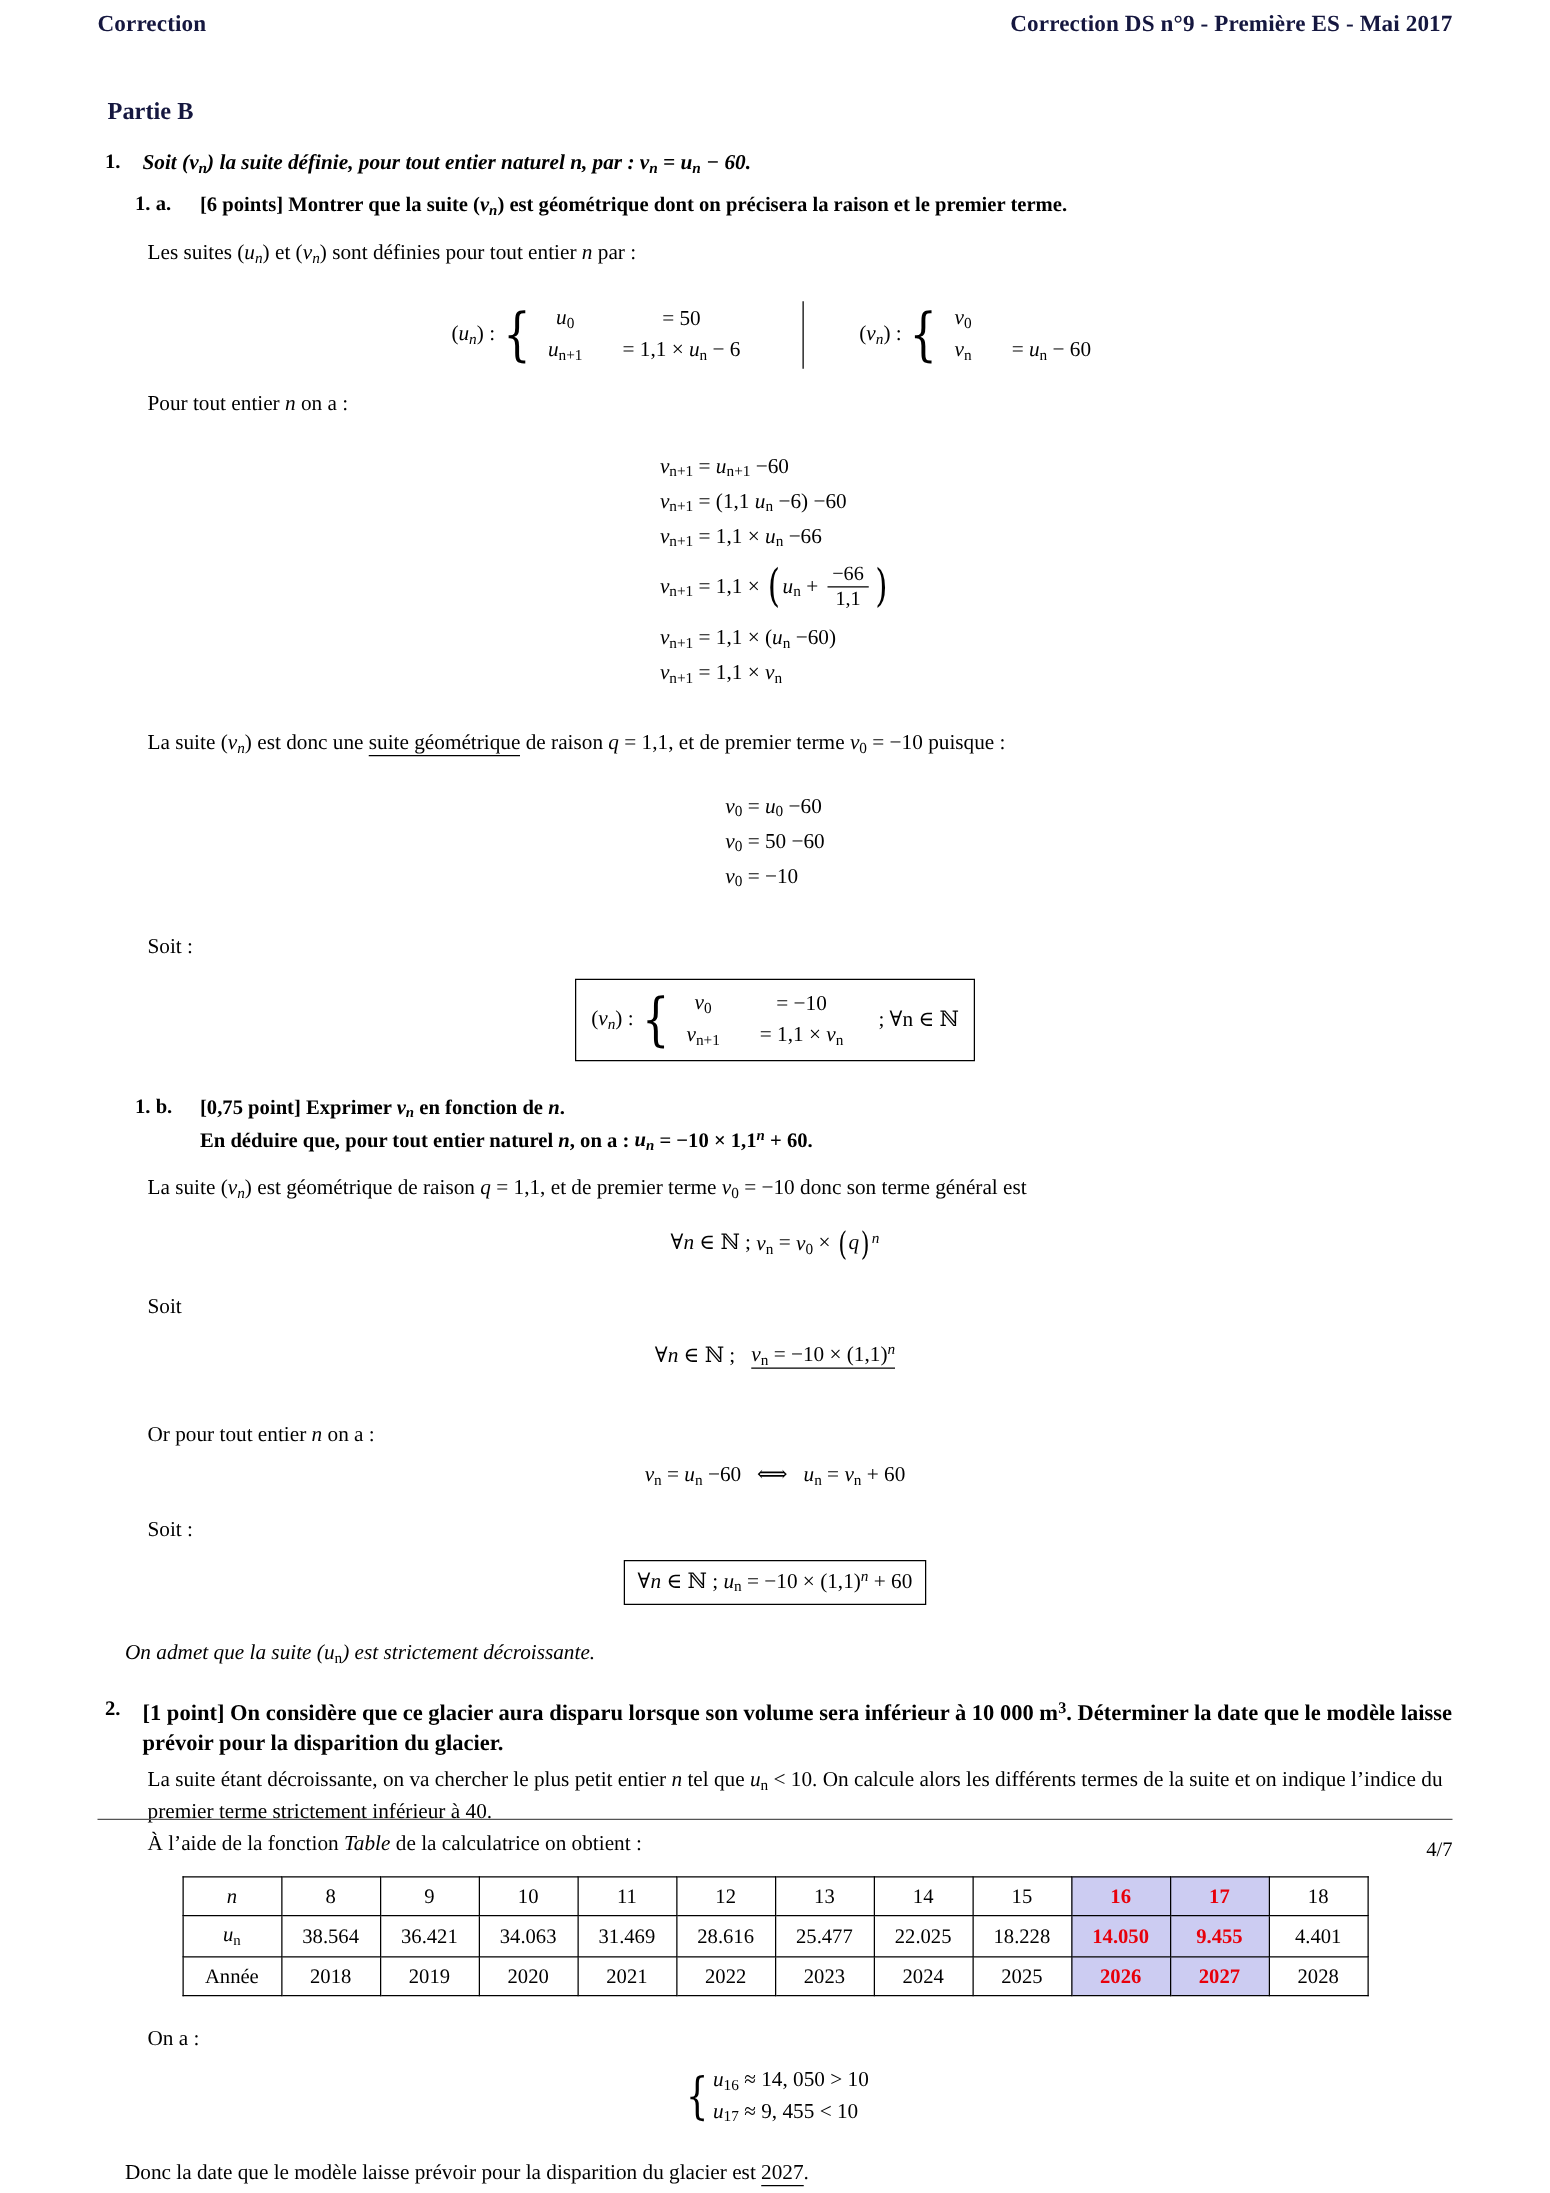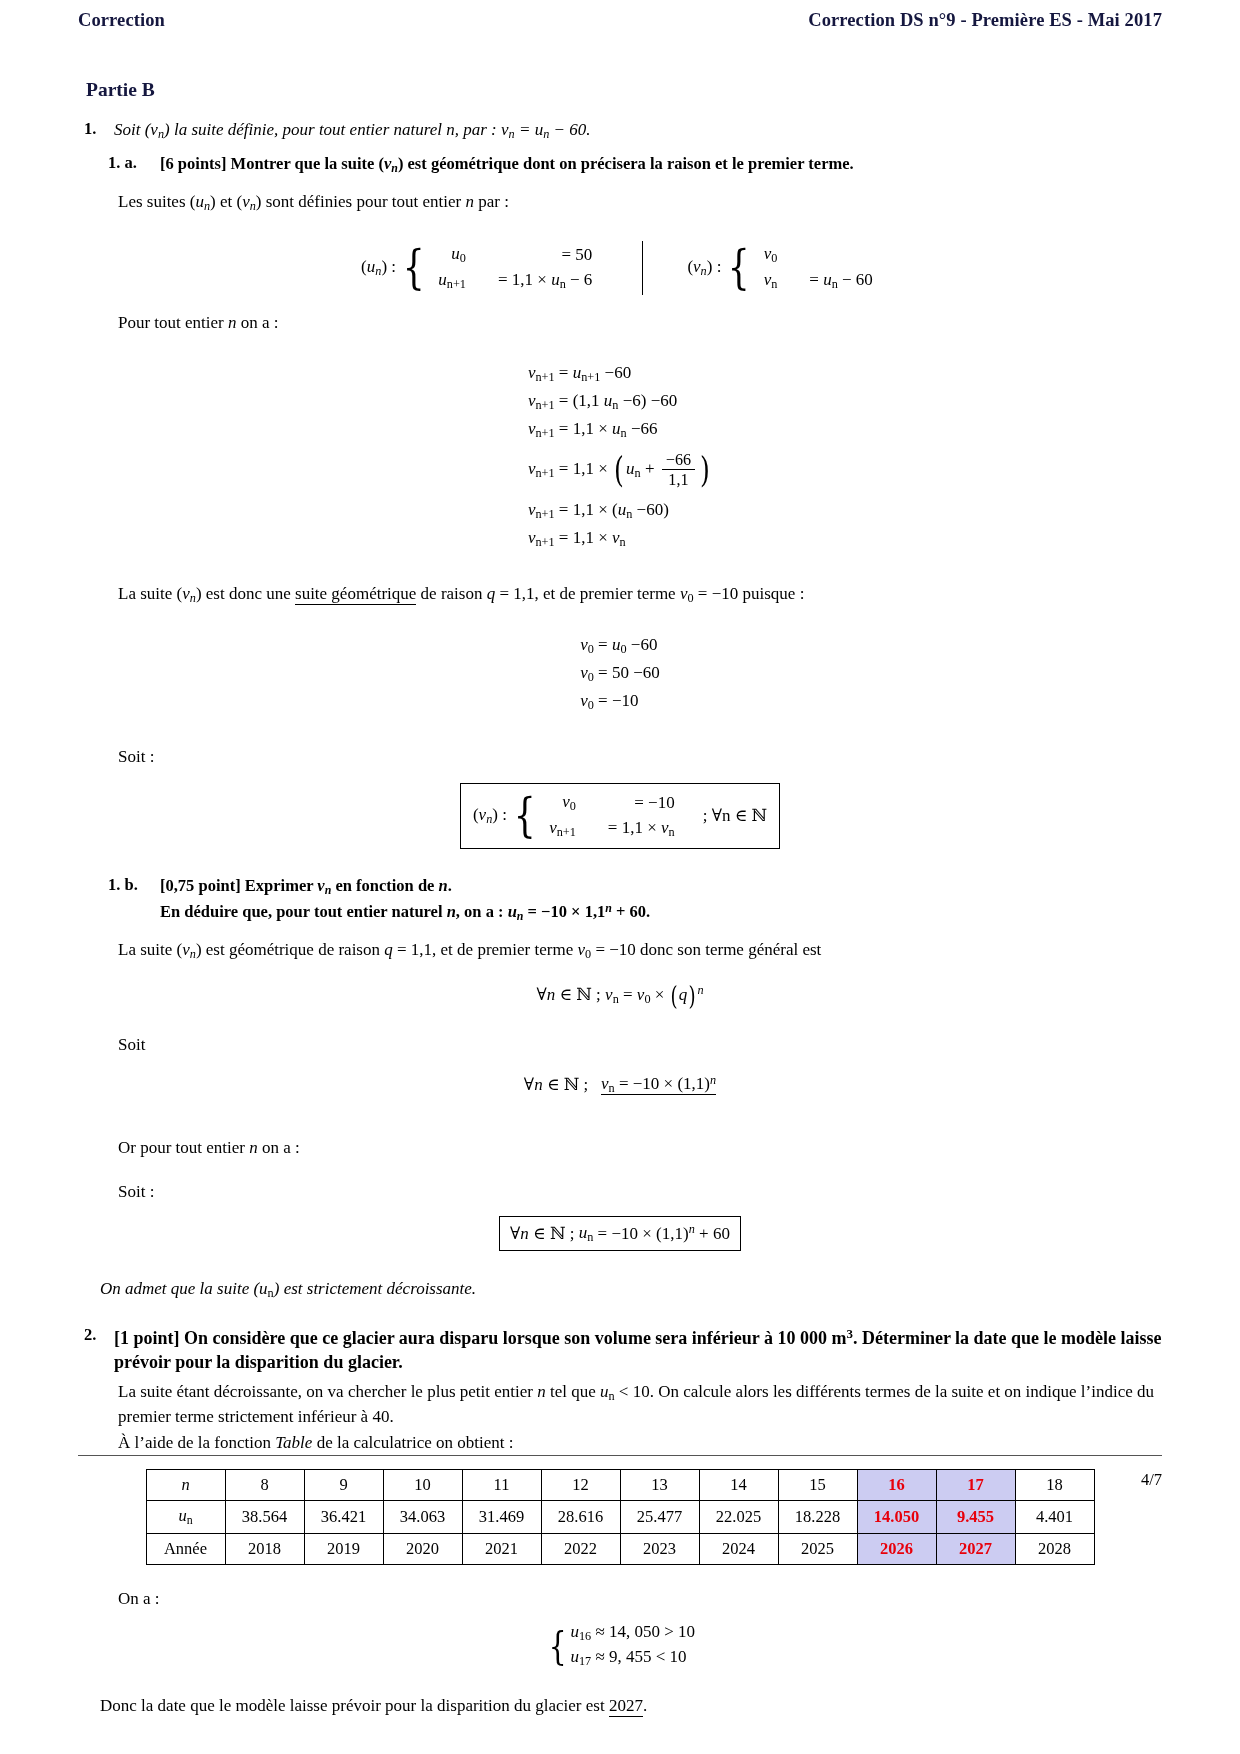--- a/index.html
+++ b/index.html
@@ -26,21 +26,21 @@
   }
   .hdr .r{ white-space:nowrap; }
 
   
   h2.partie{
     color:#15173f;font-size:19.5px;font-weight:bold;margin:48px 0 0 8px;
   }
 
   .q{ display:flex; margin-top:18px; }
   .q .num{ width:30px;flex:none;font-weight:bold;font-size:16.5px;text-align:left;padding-left:6px;}
-  .q .body{ flex:1; font-size:17px; line-height:1.35; }
+  .q .body{ flex:1; font-size:17px; line-height:1.35;font-weight:bold; }
   .it{ font-style:italic; }
   .bd{ font-weight:bold; }
 
   .sub{ display:flex; margin-top:10px; margin-left:30px; }
   .sub .num{ width:52px;flex:none;font-weight:bold;font-size:16.5px;}
   .sub .body{ flex:1;font-size:16.5px;font-weight:bold;line-height:1.35;}
 
   p.t{ font-size:17px;margin:14px 0 0 40px;line-height:1.4; }
   p.t.i0{ margin-left:40px; }
   p.t.i1{ margin-left:30px; }
@@ -54,21 +54,21 @@
 
   
   .sys{ display:inline-flex; align-items:center; vertical-align:middle;}
   .sys .lbl{ font-size:17px; padding-right:3px; }
   .sys .brace{
     font-size:46px;line-height:.8;font-weight:300;
     font-family:"DejaVu Serif",serif;
     margin:0 4px 0 0; transform:scaleX(.75);
   }
   .sys table{ border-collapse:collapse; }
-  .sys td{ padding:2px 6px; font-size:17px; text-align:right; white-space:nowrap;}
+  .sys td{ padding:2px 6px; font-size:17px; text-align:center; white-space:nowrap;}
   .sys td.eq{ padding-left:26px; }
 
   .dblsys{ display:flex;justify-content:center;align-items:center;gap:0; }
   .vbar{ width:1px;background:#000;height:54px;margin:0 44px; }
 
   .boxed{
     display:inline-block;border:1.4px solid #000;padding:6px 12px;
   }
 
   .stack{ display:inline-block;text-align:left; }
@@ -265,20 +265,23 @@
 
   <div class="math" style="">
     ∀<i class="v">n</i> ∈ ℕ ;&nbsp;&nbsp;
     <u class="ul"><i class="v">v<sub class="n">n</sub></i> = −10 × (1,1)<sup class="n" style="font-style:italic;">n</sup></u>
   </div>
 
   <p class="t i0" style="margin-top:40px;">
     Or pour tout entier <i class="v">n</i> on a :
   </p>
 
+  <div class="math" style="margin-top:10px;">
+    <i class="v">v<sub class="n">n</sub></i> = <i class="v">u<sub class="n">n</sub></i> −60&nbsp;&nbsp; ⟺ &nbsp;&nbsp;<i class="v">u<sub class="n">n</sub></i> = <i class="v">v<sub class="n">n</sub></i> + 60
+  </div>
 
   <p class="t i0" style="margin-top:20px;">Soit :</p>
 
   <div class="math" style="margin-top:12px;">
     <span class="boxed" style="padding:5px 10px;">
       ∀<i class="v">n</i> ∈ ℕ ; <i class="v">u<sub class="n">n</sub></i> = −10 × (1,1)<sup class="n" style="font-style:italic;">n</sup> + 60
     </span>
   </div>
 
   <p class="t i1 it" style="margin-top:26px;margin-left:22px;">

